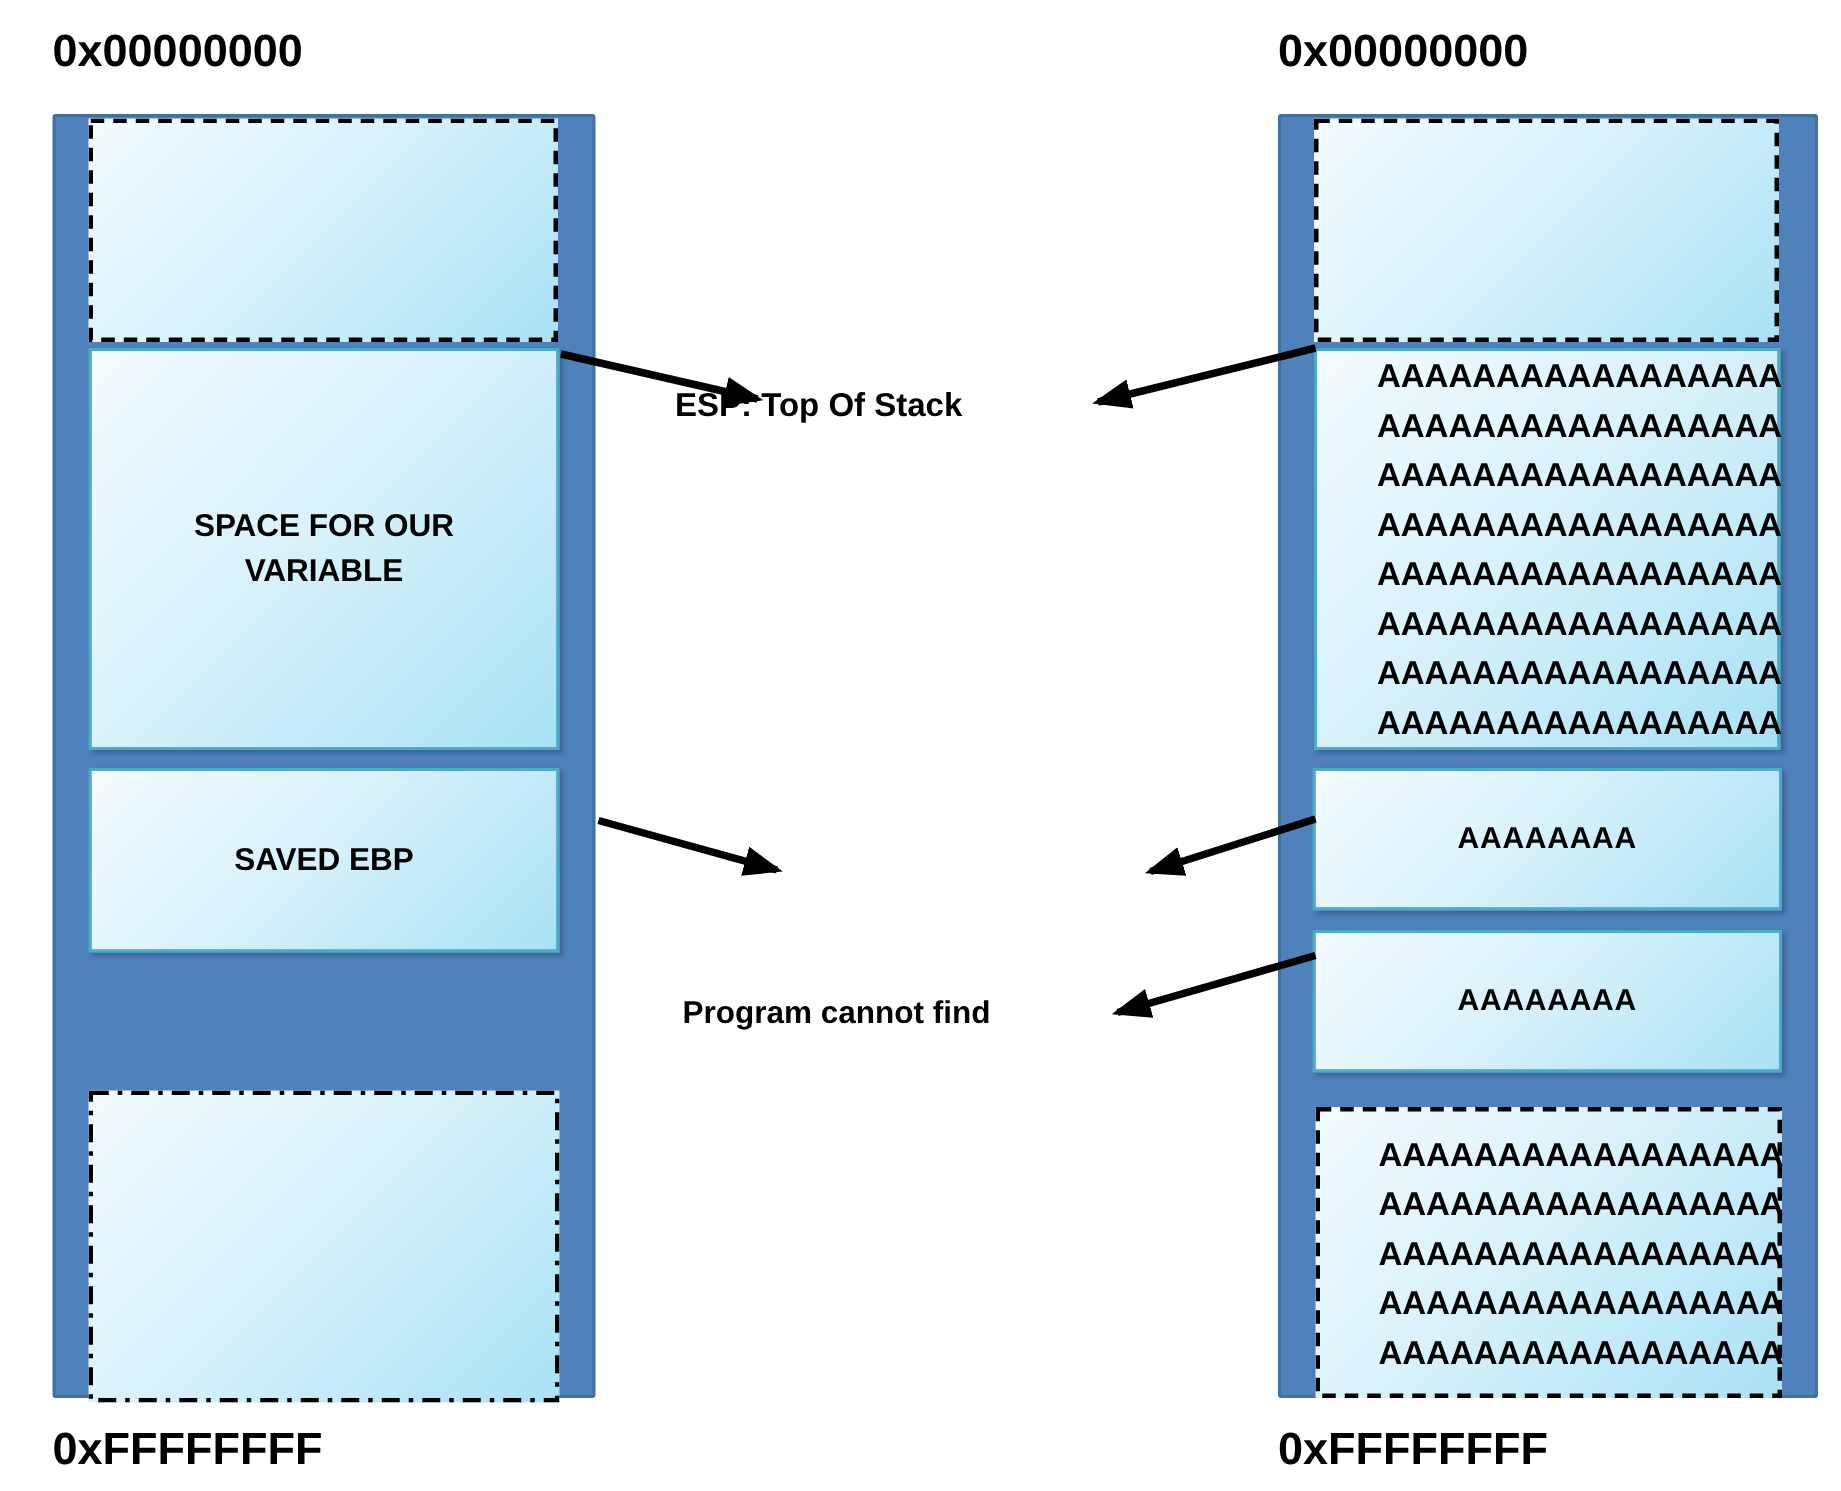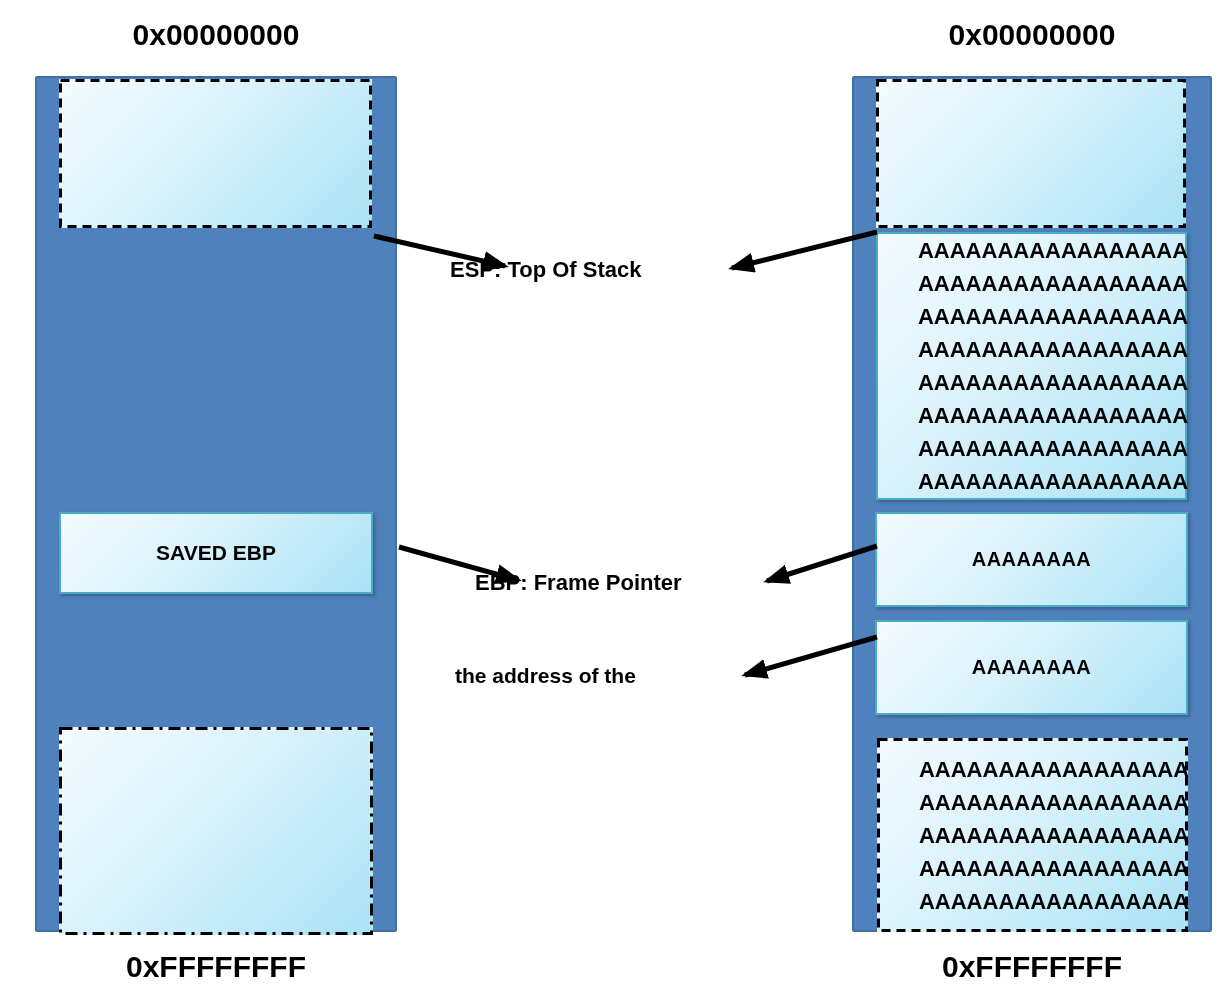--- a/index.html
+++ b/index.html
@@ -33,42 +33,42 @@
   }
   .cell.solid{
     border:2px solid #4BACC6;
     box-shadow:2px 2px 3px rgba(30,60,90,0.45);
   }
   .bsvg{position:absolute;left:0;top:0;pointer-events:none;}
 
   
   .lt-empty{left:59px;top:79px;width:313px;height:149px;}
   .lt-var{left:59px;top:232px;width:314px;height:268px;}
-  .lt-ebp{left:59px;top:512px;width:314px;height:82px;}
+  .lt-ebp{left:59px;top:512px;width:314px;height:123px;}
   .lt-eip{left:59px;top:620px;width:314px;height:95px;}
   .lt-below{left:59px;top:727px;width:314px;height:208px;}
 
   
   .rt-empty{left:876px;top:79px;width:310px;height:149px;}
   .rt-buf{left:876px;top:232px;width:311px;height:268px;}
   .rt-ebp{left:875px;top:512px;width:313px;height:95px;}
   .rt-eip{left:875px;top:620px;width:313px;height:95px;}
   .rt-below{left:877px;top:738px;width:311px;height:194px;}
 
   .cell-label{font-size:21px;line-height:30px;}
   .var-label{width:230px;}
   .a-single{font-size:20px;letter-spacing:0.5px;}
   .buffer-lines{
     font-size:22px;line-height:33px;letter-spacing:0;
     width:100%;text-align:center;padding-left:43px;
   }
 
   
   .addr{
-    position:absolute;font-size:30px;text-align:center;
+    position:absolute;font-size:30px;text-align:left;
   }
   .addr-lt{left:35px;width:362px;top:18px;}
   .addr-rt{left:852px;width:360px;top:18px;}
   .addr-lb{left:35px;width:362px;top:950px;}
   .addr-rb{left:852px;width:360px;top:950px;}
 
   
   .note{position:absolute;text-align:left;}
   .note-esp{left:450px;top:257px;width:334px;font-size:22px;}
   .note-ebp{left:475px;top:570px;width:334px;font-size:22px;}
@@ -87,20 +87,23 @@
   <div class="addr addr-rb">0xFFFFFFFF</div>
 
   <div class="column col-left"></div>
 
   <div class="cell lt-empty">
     <svg class="bsvg" width="313" height="149">
       <rect x="1.5" y="1.5" width="310" height="146" fill="none" stroke="#000000" stroke-width="3" stroke-dasharray="9 6"></rect>
     </svg>
   </div>
 
+  <div class="cell solid lt-var">
+    <div class="cell-label var-label">SPACE FOR OUR VARIABLE</div>
+  </div>
 
   <div class="cell solid lt-ebp">
     <div class="cell-label">SAVED EBP</div>
   </div>
 
 
   <div class="cell lt-below">
     <svg class="bsvg" width="314" height="208">
       <rect x="1.5" y="1.5" width="311" height="205" fill="none" stroke="#000000" stroke-width="3" stroke-dasharray="12 6 3 6"></rect>
     </svg>
@@ -142,23 +145,22 @@
     <div class="buffer-lines">
         <div>AAAAAAAAAAAAAAAAA</div>
         <div>AAAAAAAAAAAAAAAAA</div>
         <div>AAAAAAAAAAAAAAAAA</div>
         <div>AAAAAAAAAAAAAAAAA</div>
         <div>AAAAAAAAAAAAAAAAA</div>
       </div>
   </div>
 
   <div class="note note-esp">ESP: Top Of Stack</div>
-  <div class="note note-ebp">EBP: Frame Pointer</div>
   <div class="note note-eip">
-      <div>the address of the</div>
+      <div>Program cannot find</div>
     </div>
 
   <svg class="arrow-layer" width="1227" height="994">
     <defs>
       <marker id="ah" markerUnits="userSpaceOnUse" markerWidth="26" markerHeight="20" refX="22" refY="10" orient="auto">
         <path d="M0,0 L26,10 L0,20 Z" fill="#000000"></path>
       </marker>
     </defs>
     <line x1="374" y1="236" x2="505" y2="266" stroke="#000000" stroke-width="5" marker-end="url(#ah)"></line>
     <line x1="877" y1="232" x2="732" y2="268" stroke="#000000" stroke-width="5" marker-end="url(#ah)"></line>

